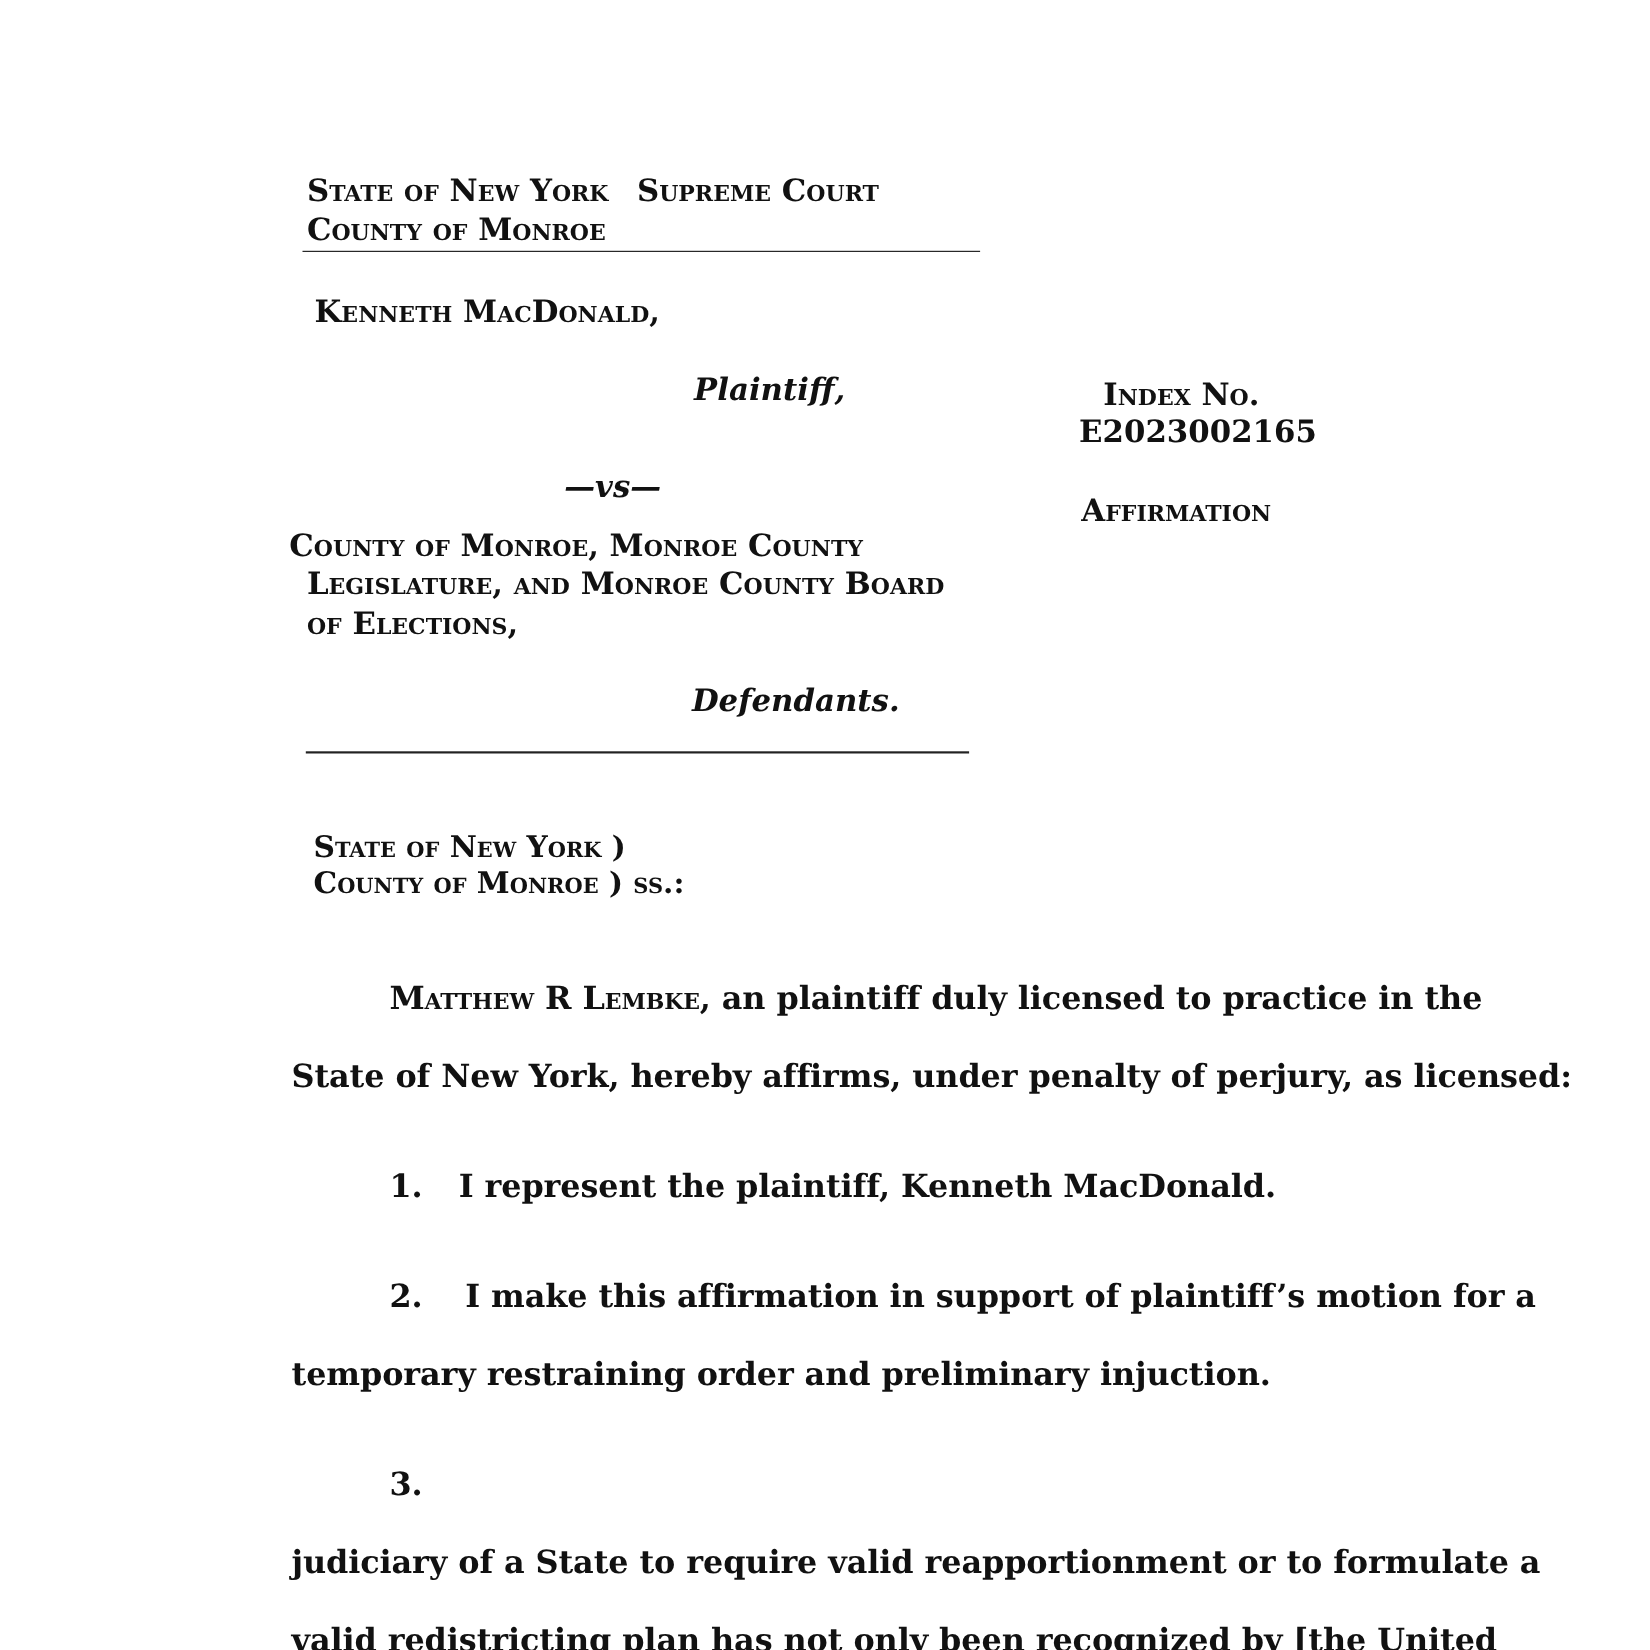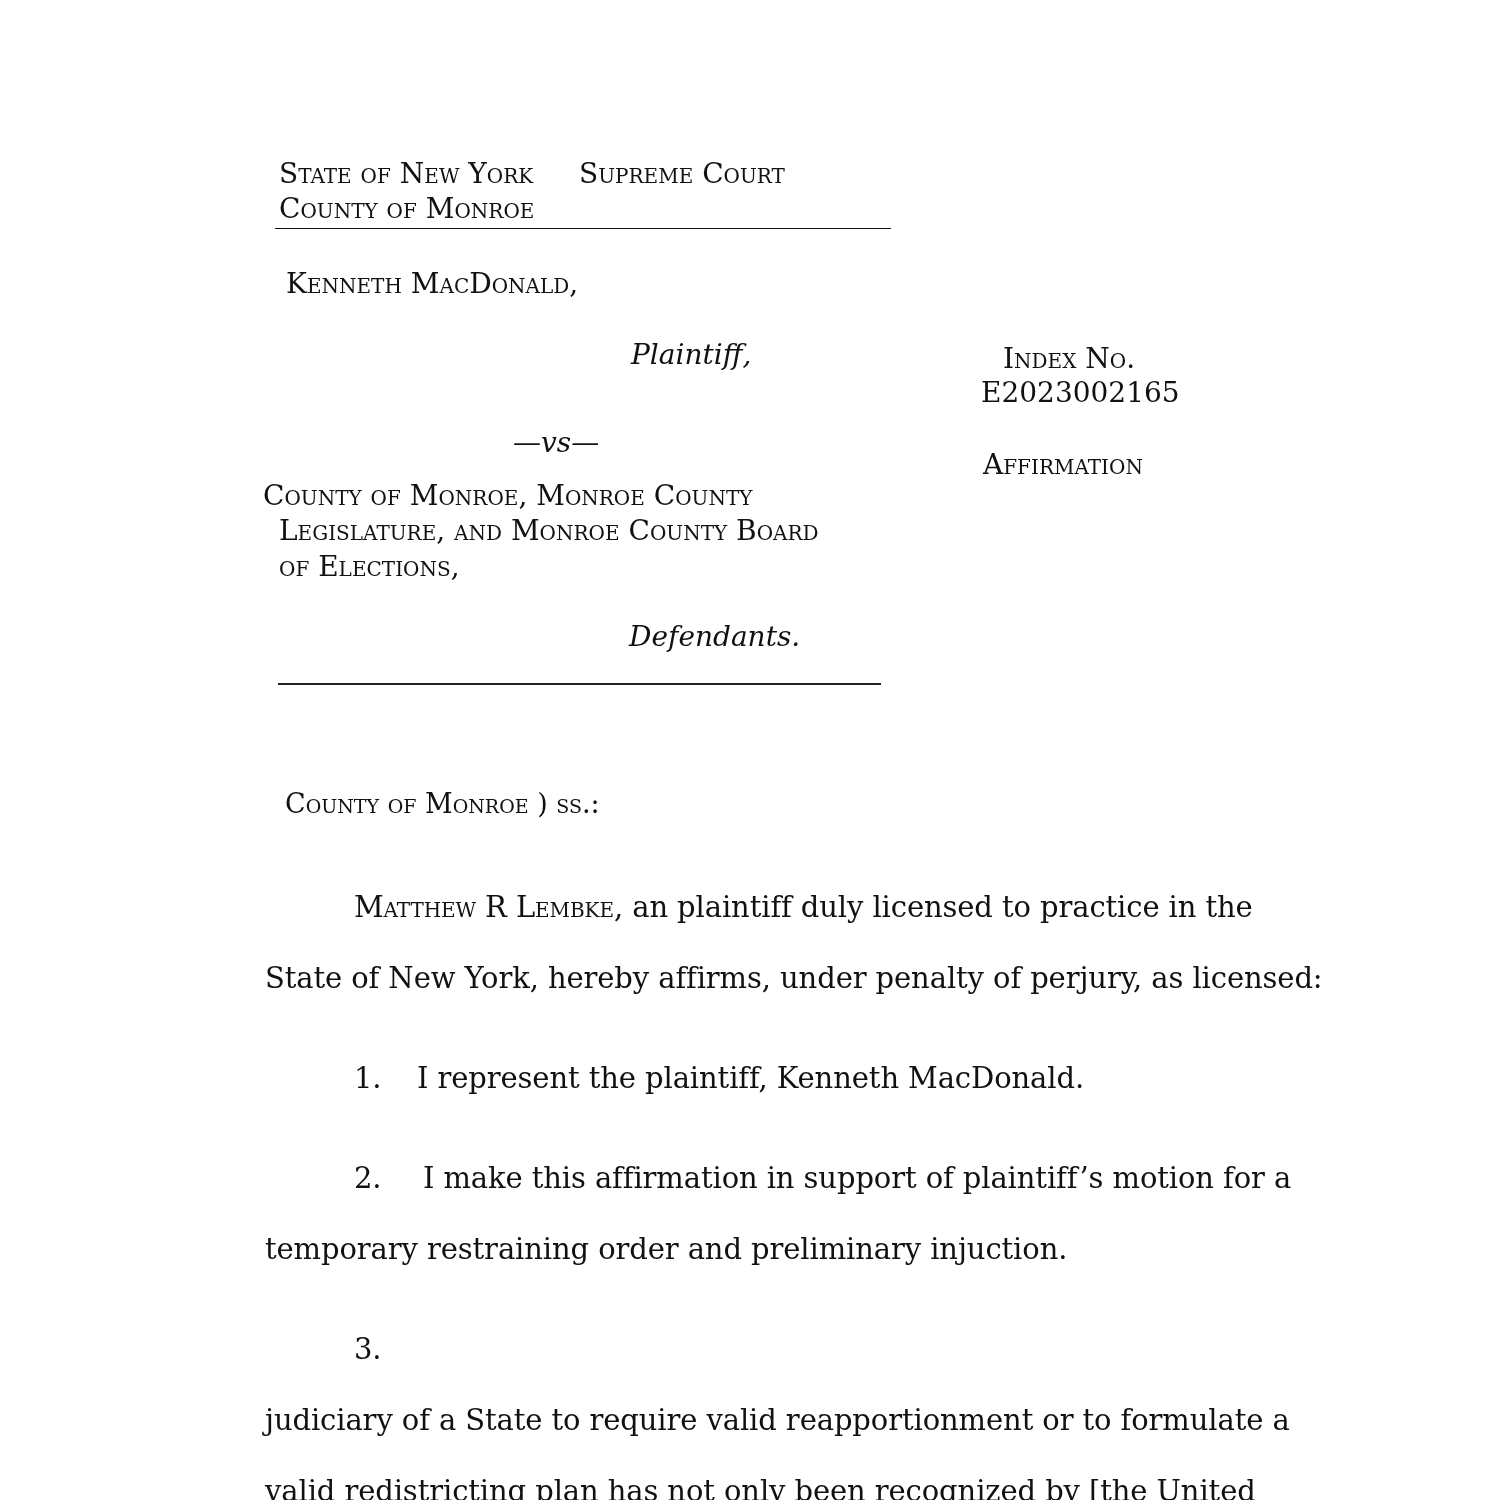--- a/index.html
+++ b/index.html
@@ -1,21 +1,21 @@
 <!DOCTYPE html>
 <html><head>
   <meta charset="utf-8">
   <style>
     html, body { margin: 0; padding: 0; background: #ffffff; }
     body {
       width: 1500px; height: 1500px; overflow: hidden; position: relative;
       font-family: "DejaVu Serif", "Liberation Serif", serif;
       color: #111111;
     }
-    .page { position: absolute; left: 0; top: 0; width: 1336px; height: 1500px; }
+    .page { position: absolute; left: 0; top: 0; width: 1336px; height: 1500px; font-weight: bold; }
     .abs { position: absolute; white-space: nowrap; }
     .sc { font-variant: small-caps; }
     .t27 { font-size: 27px; line-height: 35px; }
     .t28 { font-size: 28px; line-height: 34px; }
     .it { font-style: italic; }
     .rule { position: absolute; height: 0; border-top: 1.5px solid #111; }
     .rule.thick { border-top: 2px solid #222; }
     .body-line { position: absolute; white-space: nowrap; font-size: 29px; line-height: 36px; letter-spacing: -0.1px; }
   </style>
 </head>
@@ -35,20 +35,21 @@
   <div class="abs t28 sc" style="left:263px; top:479px;">County of Monroe, Monroe County</div>
   <div class="abs t28 sc" style="left:279px; top:514px;">Legislature, and Monroe County Board</div>
   <div class="abs t28 sc" style="left:279px; top:550px;text-align:right;">of Elections,</div>
   <div class="abs t28 it" style="left:629px; top:620px;">Defendants.</div>
   <div class="rule thick" style="left:278px; top:683px; width:603px;"></div>
 
   <div class="abs t28 sc" style="left:1003px; top:342px;">Index No.</div>
   <div class="abs t28" style="left:981px; top:376px;">E2023002165</div>
   <div class="abs t28 sc" style="left:983px; top:448px;">Affirmation</div>
 
+  <div class="abs t27 sc" style="left:285px; top:753px;">State of New York )</div>
   <div class="abs t27" style="left:285px; top:786px;">
     <span class="sc">County of Monroe )</span>
     <span class="sc">ss.:</span>
   </div>
 
   <div class="body-line" style="left:354px; top:889px;">
     <span class="sc">Matthew R Lembke</span><span>, an plaintiff duly licensed to practice in the</span>
   </div>
   <div class="body-line" style="left:265px; top:960px;">State of New York, hereby affirms, under penalty of perjury, as licensed:</div>
 

